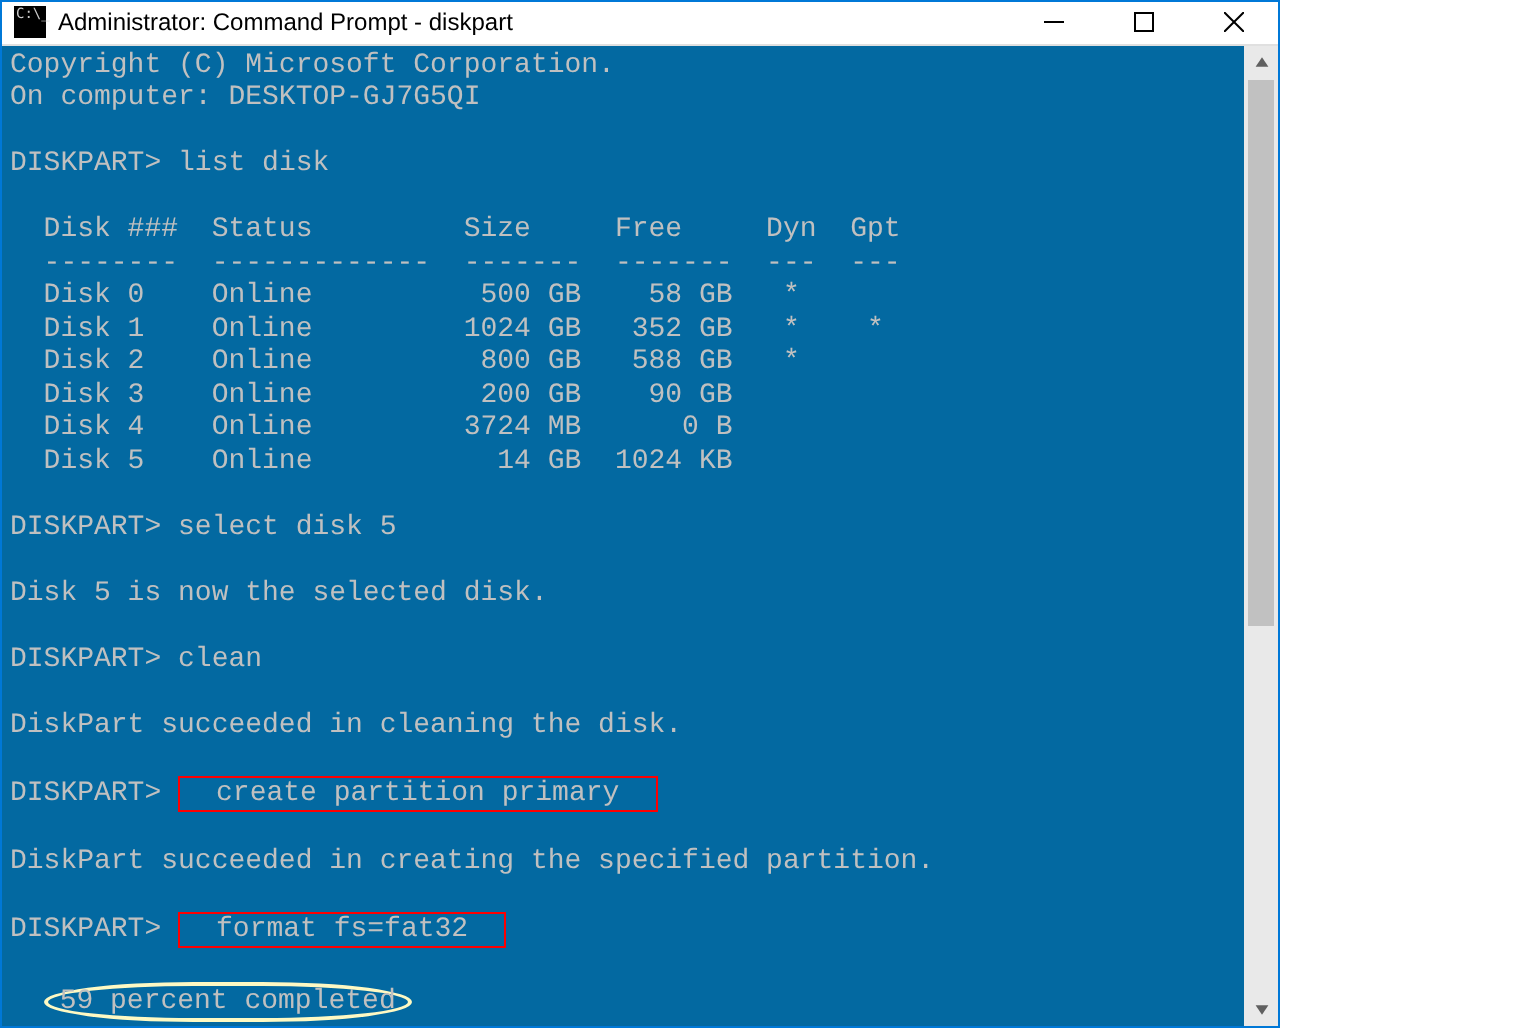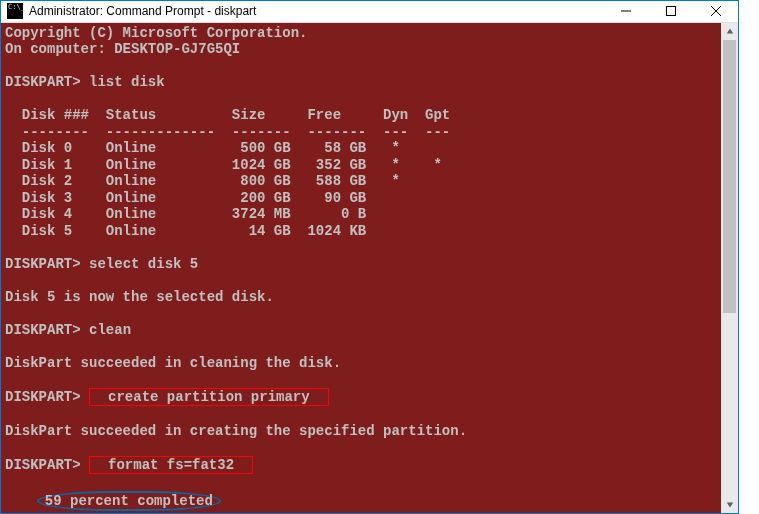--- a/index.html
+++ b/index.html
@@ -1,18 +1,18 @@
 <!DOCTYPE html>
 <html><head>
   <meta charset="utf-8">
   <style>
     * { box-sizing: border-box; margin: 0; padding: 0; }
     html, body { width: 759px; height: 514px; overflow: hidden; font-family: "Consolas", "Courier New", monospace; }
     .window {
-      width: 739px;
+      width: 640px;
       height: 514px;
       border: 1px solid #0078d7;
       background: #fff;
       display: flex;
       flex-direction: column;
     }
     .titlebar {
       height: 30px;
       background: #fff;
       display: flex;
@@ -46,24 +46,23 @@
       display: flex;
       align-items: center;
       justify-content: center;
       font-family: "Segoe UI Symbol", sans-serif;
       font-size: 11px;
       color: #000;
     }
     .titlebar .ctrl svg { width: 10px; height: 10px; stroke: #000; stroke-width: 1; fill: none; }
     .body {
       flex: 1;
-      background: #7f1d1d;
+      background: #0369a1;
       display: flex;
       position: relative;
-      font-weight: bold;
     }
     .terminal {
       flex: 1;
       padding: 2px 4px;
       color: #c0c0c0;
       font-size: 14px;
       line-height: 16.5px;
       white-space: pre;
       font-family: "Consolas", "Courier New", monospace;
       overflow: hidden;
@@ -88,25 +87,24 @@
       left: 2px; right: 2px;
       top: 0; height: 60%;
       background: #c1c1c1;
     }
     .box-red {
       border: 1px solid #ff0000;
       padding: 0 18px;
       display: inline-block;
     }
     .ellipse-magenta {
-      border: 2px solid #0369a1;
+      border: 2px solid #fef9c3;
       border-radius: 50% / 60%;
       padding: 0 6px;
       display: inline-block;
-      margin-left: 15px;
     }
     .row { display: block; }
   </style>
 </head>
 <body>
 
 <div class="window">
   <div class="titlebar">
     <span class="icon"></span>
     <span class="title">Administrator: Command Prompt - diskpart</span>

